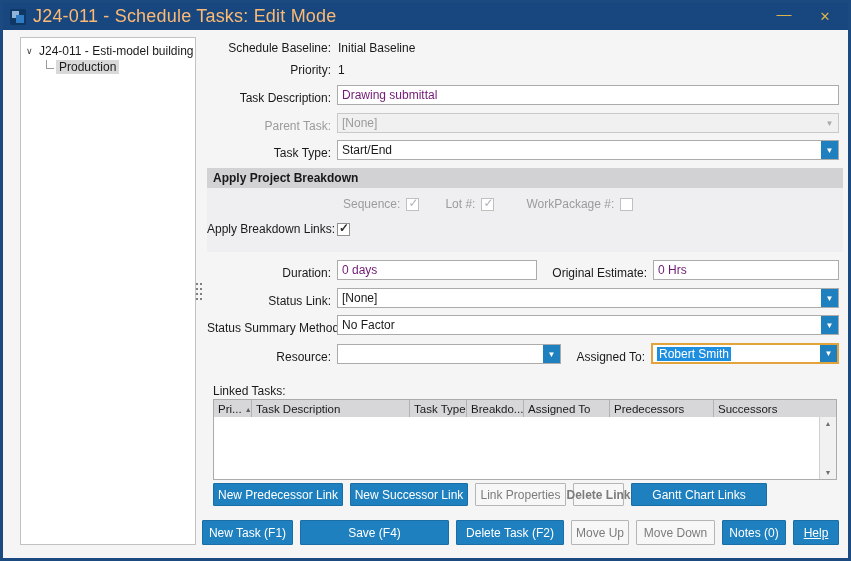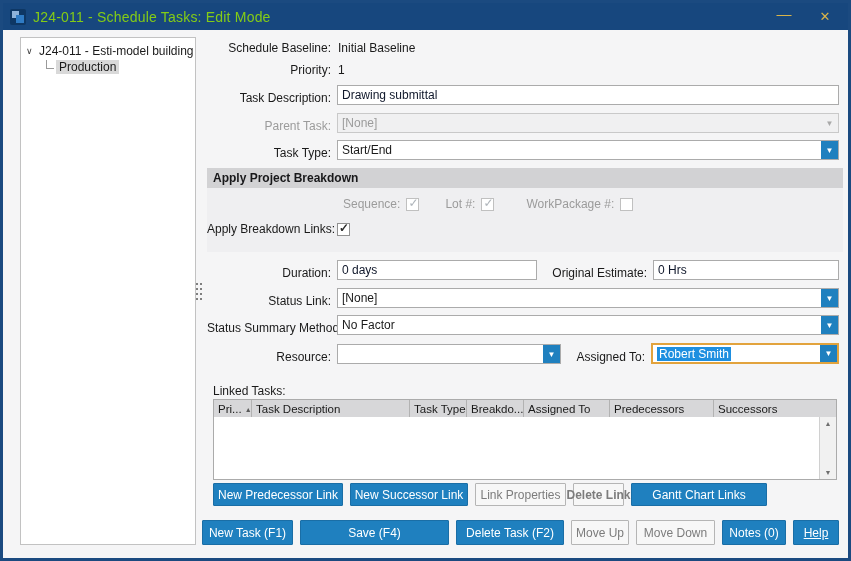--- a/index.html
+++ b/index.html
@@ -18,21 +18,21 @@
     position:relative; flex:none;
   }
   .app-icon::before {
     content:""; position:absolute; left:2px; top:2px; width:7px; height:7px;
     background:#8fb3d9;
   }
   .app-icon::after {
     content:""; position:absolute; right:2px; bottom:2px; width:8px; height:8px;
     background:#2f7bc4;
   }
-  .titlebar .title { color:#84cc16; font-size:14px; letter-spacing:.2px; }
+  .titlebar .title { color:#fdba74; font-size:18px; letter-spacing:.2px; }
   .titlebar .spacer { flex:1; }
   .cap-btn {
     width:34px; height:27px; display:flex; align-items:center; justify-content:center;
     color:#d9b44a; font-size:13px; cursor:default;
   }
   .cap-btn.min { font-size:15px; padding-bottom:6px; }
   
   .client { position:relative; width:845px; height:528px; background:#f5f5f6; }
   
   .tree-panel {
@@ -56,21 +56,21 @@
                0 10px 0 #7f7f7f, 4px 10px 0 #7f7f7f, 0 15px 0 #7f7f7f, 4px 15px 0 #7f7f7f;
   }
   
   .form-area { position:absolute; left:204px; top:3px; width:632px; height:515px; font-size:12px; color:#1a1a1a; }
   .frow { position:absolute; left:0; right:0; display:flex; align-items:flex-end; }
   .flabel { width:130px; text-align:right; padding-right:6px; flex:none; white-space:nowrap; }
   .flabel.dis, .dis-text { color:#9b9b9b; }
   .static-val { padding-left:1px; }
   input.tbox {
     height:20px; border:1px solid #ababab; background:#fff; font:12px "Liberation Sans",sans-serif;
-    padding:0 4px; color:#0f172a; outline:none;
+    padding:0 4px; color:#701a75; outline:none;
   }
   .combo {
     height:20px; border:1px solid #ababab; background:#fff; display:flex; align-items:stretch;
     overflow:hidden;
   }
   .combo .cval { flex:1; padding:2px 4px 0 4px; white-space:nowrap; overflow:hidden; }
   .combo .cbtn {
     width:17px; flex:none; background:#1f80bf; color:#fff; display:flex;
     align-items:center; justify-content:center; font-size:8px;
   }

